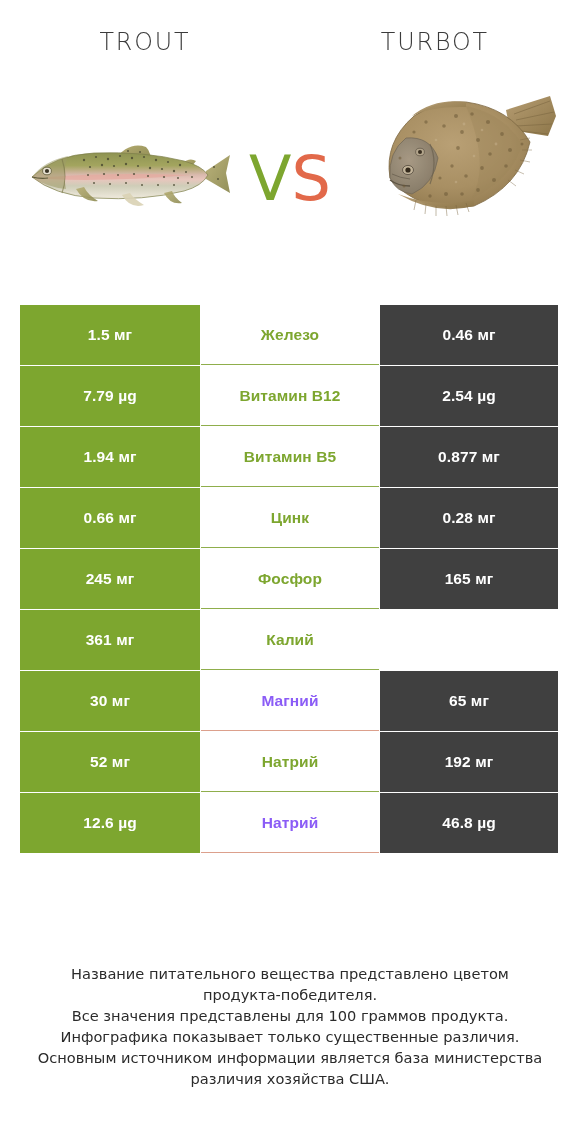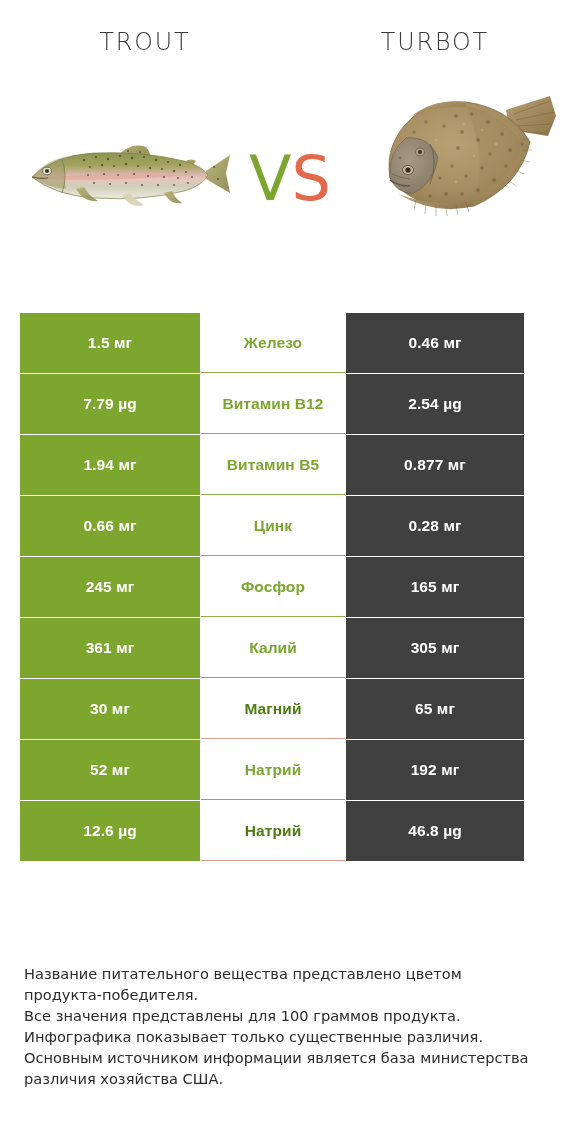--- a/index.html
+++ b/index.html
@@ -82,21 +82,21 @@
     letter-spacing: 0px;
     font-family: "DejaVu Sans", sans-serif;
   }
   .vs .v { color: #7DA62F; }
   .vs .s { color: #E2694A; }
 
   
   .table {
     position: absolute;
     left: 20px;
-    top: 313px;
+    top: 305px;
     width: 538px;
   }
   .row {
     display: flex;
     height: 60px;
     margin-bottom: 1px;
   }
   .row:last-child { margin-bottom: 8px; }
 
   .cell {
@@ -105,21 +105,21 @@
     justify-content: center;
     height: 60px;
   }
 
   .cell-left {
     width: 180px;
     background: #7DA62F;
     color: #ffffff;
   }
   .cell-mid {
-    width: 144px;
+    width: 178px;
     background: #ffffff;
     border-bottom: 1px solid #8FAE4B;
     margin-left: 1px;
     margin-right: 1px;
   }
   .row:first-child .cell-mid { border-top: 1px solid transparent; }
   .cell-right {
     width: 178px;
     background: #404040;
     color: #ffffff;
@@ -129,30 +129,31 @@
     font-size: 15.5px;
     font-weight: 700;
     letter-spacing: 0.1px;
   }
   .nut {
     font-size: 15.5px;
     font-weight: 700;
     letter-spacing: 0.1px;
   }
   .nut.win-left  { color: #7DA62F; }
-  .nut.win-right { color: #4d7c0f; }
+  .nut.win-right { color: #8b5cf6; }
 
   .row.mid-red .cell-mid { border-bottom-color: #DCA08C; }
 
   
   .footer {
     position: absolute;
     left: 0;
     top: 963px;
     width: 580px;
+    text-align: center;
     color: #2b2b2b;
     font-size: 14.6px;
     line-height: 21px;
     font-family: "DejaVu Sans", sans-serif;
     font-weight: 400;
     padding: 0 24px;
   }
   .footer div { white-space: nowrap; }
 </style>
 </head>
@@ -425,23 +426,20 @@
           <span class="val">165 мг</span>
         </div>
       </div>
       <div class="row">
         <div class="cell cell-left">
           <span class="val">361 мг</span>
         </div>
         <div class="cell cell-mid">
           <span class="nut win-left">Калий</span>
         </div>
-        <div class="cell cell-right">
-          <span class="val">305 мг</span>
-        </div>
       </div>
       <div class="row mid-red">
         <div class="cell cell-left">
           <span class="val">30 мг</span>
         </div>
         <div class="cell cell-mid">
           <span class="nut win-right">Магний</span>
         </div>
         <div class="cell cell-right">
           <span class="val">65 мг</span>

